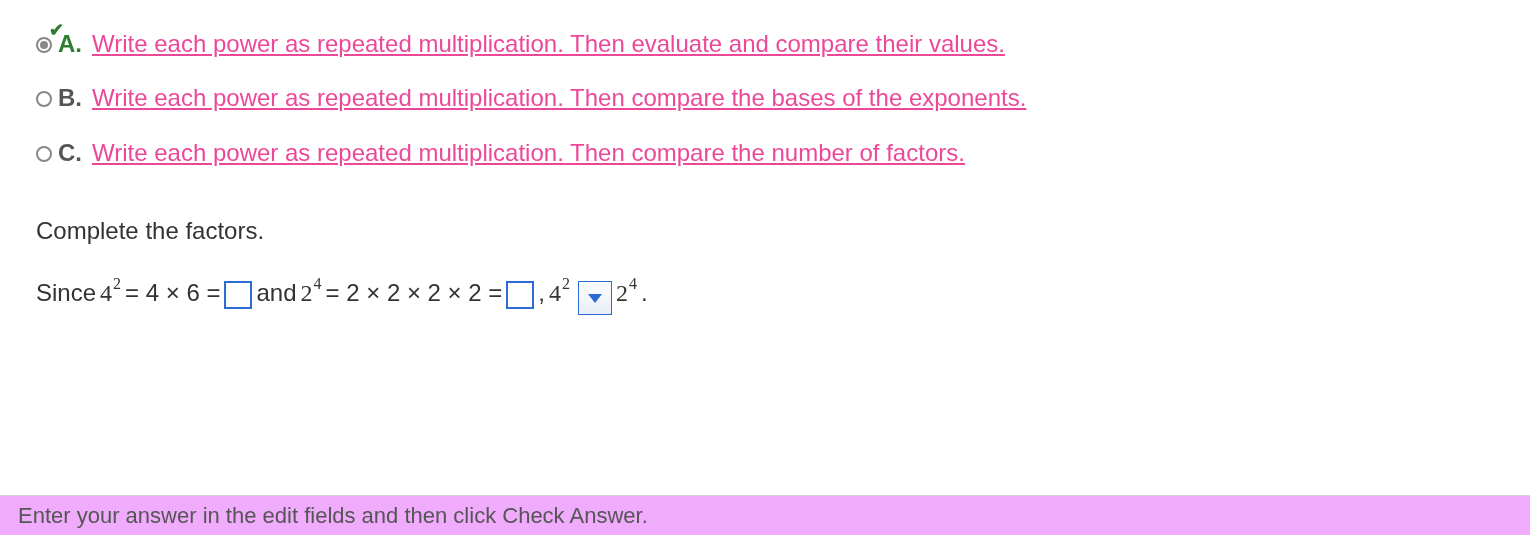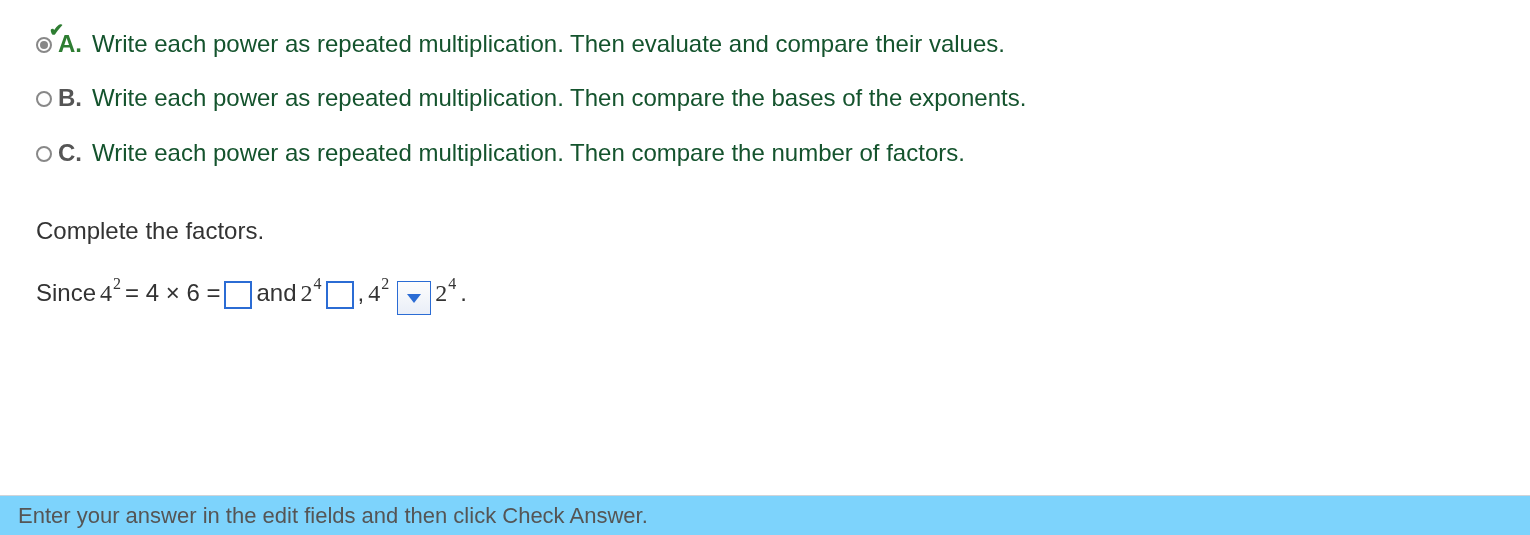--- a/index.html
+++ b/index.html
@@ -61,21 +61,21 @@
     font-size: 18px;
     font-weight: bold;
   }
   .letter {
     font-weight: bold;
     width: 34px;
     flex: 0 0 auto;
   }
   .letter.correct { color: #2e7d32; }
   .letter.normal  { color: #555; }
-  .text { color: #14532d; }
+  .text { color: #ec4899; text-decoration: underline; }
 
   .prompt {
     margin-top: 48px;
     margin-bottom: 36px;
     color: #333;
   }
 
   .expr {
     display: flex;
     align-items: flex-start;
@@ -128,21 +128,21 @@
     border-right: 7px solid transparent;
     border-top: 9px solid #2b6cd4;
   }
 
   .footer {
     position: absolute;
     left: 0;
     right: 0;
     bottom: 0;
     height: 40px;
-    background: #7dd3fc;
+    background: #f0abfc;
     border-top: 1px solid #d0d4d9;
     display: flex;
     align-items: center;
     padding: 0 18px;
     color: #555;
     font-size: 22px;
     box-sizing: border-box;
   }
 </style>
 </head>
@@ -181,20 +181,21 @@
     <span>Since </span>
     <span class="basepow">
       <span class="base">4</span><span class="sup">2</span>
     </span>
     <span> = 4 × 6 = </span>
     <input class="blank-input" type="text" style="">
     <span> and </span>
     <span class="basepow">
       <span class="base">2</span><span class="sup">4</span>
     </span>
+    <span> = 2 × 2 × 2 × 2 = </span>
     <input class="blank-input" type="text" style="">
     <span>, </span>
     <span class="basepow">
       <span class="base">4</span><span class="sup">2</span>
     </span>
     <span> </span>
     <button type="button" class="dropdown-btn">
       <span class="tri-down"></span>
     </button>
     <span class="basepow">

